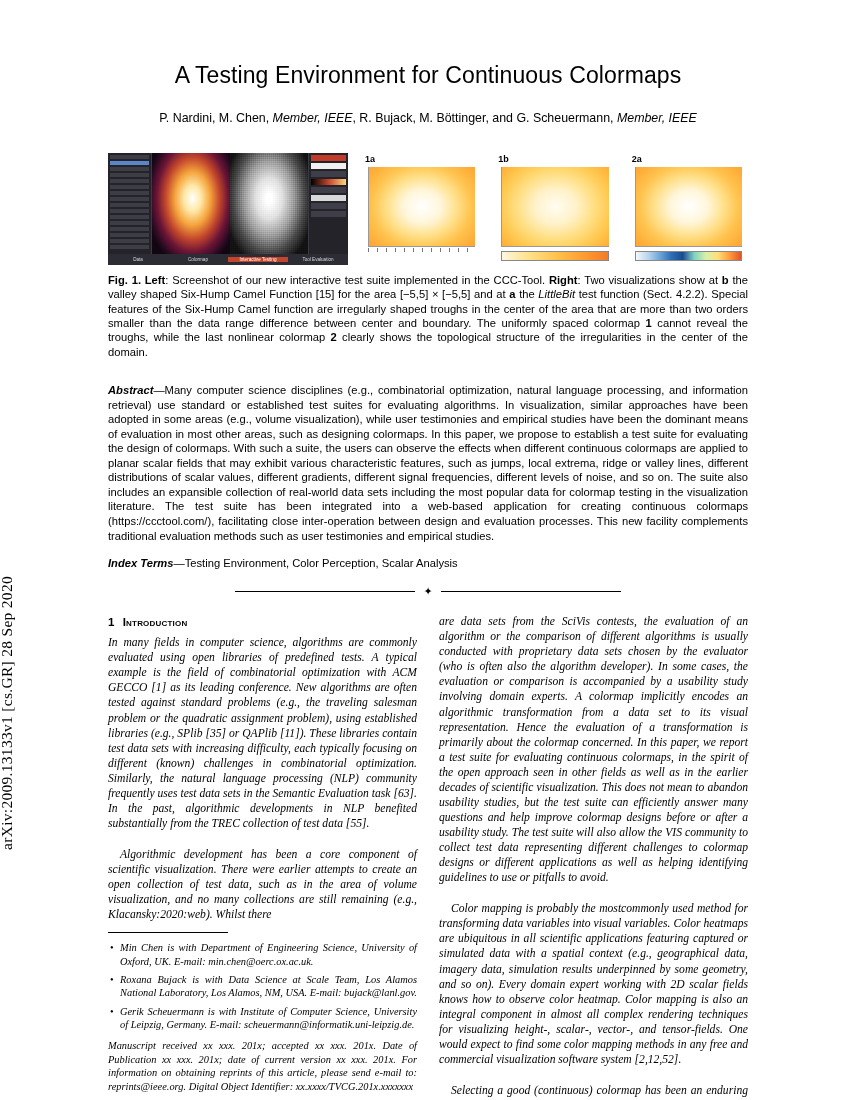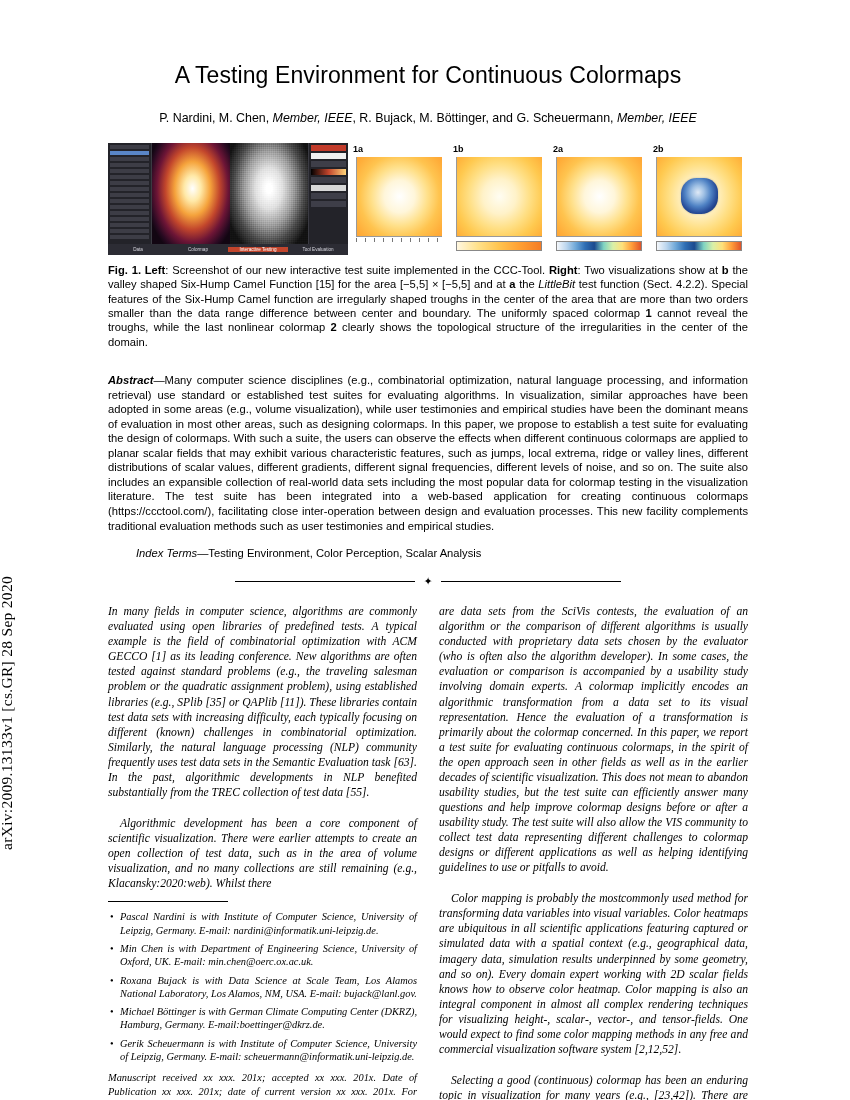--- a/index.html
+++ b/index.html
@@ -40,29 +40,29 @@
     font-size: 23px;
     font-weight: normal;
     text-align: center;
     margin: 0 0 22px 0;
     letter-spacing: 0.1px;
     font-family: "Liberation Sans", sans-serif;
   }
   .authors {
     text-align: center;
     font-size: 12.4px;
-    margin-bottom: 18px;
+    margin-bottom: 28px;
     font-family: "Liberation Sans", sans-serif;
   }
   .authors i { font-style: italic; }
 
   
   .figure {
     display: flex;
-    gap: 2px;
+    gap: 14px;
     height: 112px;
     margin-bottom: 8px;
   }
   .fig-left {
     width: 240px;
     background: #1b1b20;
     position: relative;
     overflow: hidden;
     display: flex;
     flex-direction: column;
@@ -202,21 +202,21 @@
     text-align: justify;
     font-family: "Liberation Sans", sans-serif;
     margin-bottom: 14px;
   }
   .abstract .lead { font-weight: bold; font-style: italic; }
   .indexterms {
     font-size: 11.2px;
     font-family: "Liberation Sans", sans-serif;
     margin-bottom: 16px;
   }
-  .indexterms .lead { font-weight: normal; font-style: italic; margin-left: 28px; }
+  .indexterms .lead { font-weight: bold; font-style: italic; }
 
   .divider {
     display: flex;
     align-items: center;
     justify-content: center;
     gap: 8px;
     margin: 10px 0 16px 0;
   }
   .divider .line { height: 1px; background: #000; width: 180px; }
   .divider .dia { font-size: 11px; }
@@ -358,28 +358,20 @@
       </div>
 
       <div class="fig-cell">
         <div class="lbl">2a</div>
         <div class="plotbox">
           <div class="uni"></div>
         </div>
         <div class="cbar nonlin"></div>
       </div>
 
-      <div class="fig-cell">
-        <div class="lbl">2b</div>
-        <div class="plotbox">
-          <div class="uni2"></div>
-          <div class="blob"></div>
-        </div>
-        <div class="cbar nonlin"></div>
-      </div>
     </div>
 
     <div class="caption">
       <b>Fig. 1.</b>
       <b>Left</b><span>: Screenshot of our new interactive test suite implemented in the CCC-Tool. </span><b>Right</b><span>: Two visualizations show at </span><b>b</b><span> the valley shaped Six-Hump Camel Function [15] for the area </span><span>[−5,5] × [−5,5]</span><span> and at </span><b>a</b><span> the </span><i>LittleBit</i><span> test function (Sect. 4.2.2). Special features of the Six-Hump Camel function are irregularly shaped troughs in the center of the area that are more than two orders smaller than the data range difference between center and boundary. The uniformly spaced colormap </span><b>1</b><span> cannot reveal the troughs, while the last nonlinear colormap </span><b>2</b><span> clearly shows the topological structure of the irregularities in the center of the domain.</span>
     </div>
 
     <div class="abstract">
       <span class="lead">Abstract</span><span>—Many computer science disciplines (e.g., combinatorial optimization, natural language processing, and information retrieval) use standard or established test suites for evaluating algorithms. In visualization, similar approaches have been adopted in some areas (e.g., volume visualization), while user testimonies and empirical studies have been the dominant means of evaluation in most other areas, such as designing colormaps. In this paper, we propose to establish a test suite for evaluating the design of colormaps. With such a suite, the users can observe the effects when different continuous colormaps are applied to planar scalar fields that may exhibit various characteristic features, such as jumps, local extrema, ridge or valley lines, different distributions of scalar values, different gradients, different signal frequencies, different levels of noise, and so on. The suite also includes an expansible collection of real-world data sets including the most popular data for colormap testing in the visualization literature. The test suite has been integrated into a web-based application for creating continuous colormaps (https://ccctool.com/), facilitating close inter-operation between design and evaluation processes. This new facility complements traditional evaluation methods such as user testimonies and empirical studies.</span>
     </div>
@@ -390,29 +382,30 @@
 
     <div class="divider">
       <div class="line"></div>
       <div class="dia">✦</div>
       <div class="line"></div>
     </div>
 
     <div class="cols">
 
       <div class="col">
+        <div class="sec-head">
+          <span class="num">1</span><span class="nm">Introduction</span>
+        </div>
         <p class="body first">In many fields in computer science, algorithms are commonly evaluated using open libraries of predefined tests. A typical example is the field of combinatorial optimization with ACM GECCO [1] as its leading conference. New algorithms are often tested against standard problems (e.g., the traveling salesman problem or the quadratic assignment problem), using established libraries (e.g., SPlib [35] or QAPlib [11]). These libraries contain test data sets with increasing difficulty, each typically focusing on different (known) challenges in combinatorial optimization. Similarly, the natural language processing (NLP) community frequently uses test data sets in the Semantic Evaluation task [63]. In the past, algorithmic developments in NLP benefited substantially from the TREC collection of test data [55].</p>
         <p class="body">Algorithmic development has been a core component of scientific visualization. There were earlier attempts to create an open collection of test data, such as in the area of volume visualization, and no many collections are still remaining (e.g., Klacansky:2020:web). Whilst there</p>
 
         <div class="rule"></div>
         <ul class="bios">
-          <li>Pascal Nardini is with Institute of Computer Science, University of Leipzig, Germany. E-mail: nardini@informatik.uni-leipzig.de.</li>
           <li>Min Chen is with Department of Engineering Science, University of Oxford, UK. E-mail: min.chen@oerc.ox.ac.uk.</li>
           <li>Roxana Bujack is with Data Science at Scale Team, Los Alamos National Laboratory, Los Alamos, NM, USA. E-mail: bujack@lanl.gov.</li>
-          <li>Michael Böttinger is with German Climate Computing Center (DKRZ), Hamburg, Germany. E-mail:boettinger@dkrz.de.</li>
           <li>Gerik Scheuermann is with Institute of Computer Science, University of Leipzig, Germany. E-mail: scheuermann@informatik.uni-leipzig.de.</li>
         </ul>
         <div class="manuscript">Manuscript received xx xxx. 201x; accepted xx xxx. 201x. Date of Publication xx xxx. 201x; date of current version xx xxx. 201x. For information on obtaining reprints of this article, please send e-mail to: reprints@ieee.org.
 Digital Object Identifier: xx.xxxx/TVCG.201x.xxxxxxx</div>
       </div>
 
       <div class="col">
         <p class="body first">are data sets from the SciVis contests, the evaluation of an algorithm or the comparison of different algorithms is usually conducted with proprietary data sets chosen by the evaluator (who is often also the algorithm developer). In some cases, the evaluation or comparison is accompanied by a usability study involving domain experts. A colormap implicitly encodes an algorithmic transformation from a data set to its visual representation. Hence the evaluation of a transformation is primarily about the colormap concerned. In this paper, we report a test suite for evaluating continuous colormaps, in the spirit of the open approach seen in other fields as well as in the earlier decades of scientific visualization. This does not mean to abandon usability studies, but the test suite can efficiently answer many questions and help improve colormap designs before or after a usability study. The test suite will also allow the VIS community to collect test data representing different challenges to colormap designs or different applications as well as helping identifying guidelines to use or pitfalls to avoid.</p>
         <p class="body">Color mapping is probably the mostcommonly used method for transforming data variables into visual variables. Color heatmaps are ubiquitous in all scientific applications featuring captured or simulated data with a spatial context (e.g., geographical data, imagery data, simulation results underpinned by some geometry, and so on). Every domain expert working with 2D scalar fields knows how to observe color heatmap. Color mapping is also an integral component in almost all complex rendering techniques for visualizing height-, scalar-, vector-, and tensor-fields. One would expect to find some color mapping methods in any free and commercial visualization software system [2,12,52].</p>
         <p class="body">Selecting a good (continuous) colormap has been an enduring topic in visualization for many years (e.g., [23,42]). There are several metrics for measuring the quality of colormaps (e.g., perceived color differences [10,44]) and tools for creating colormaps (e.g., [30]). However, there is yet a test suite for colormap designers to try out some design options in order to investigate how they may reveal patterns in different</p>

